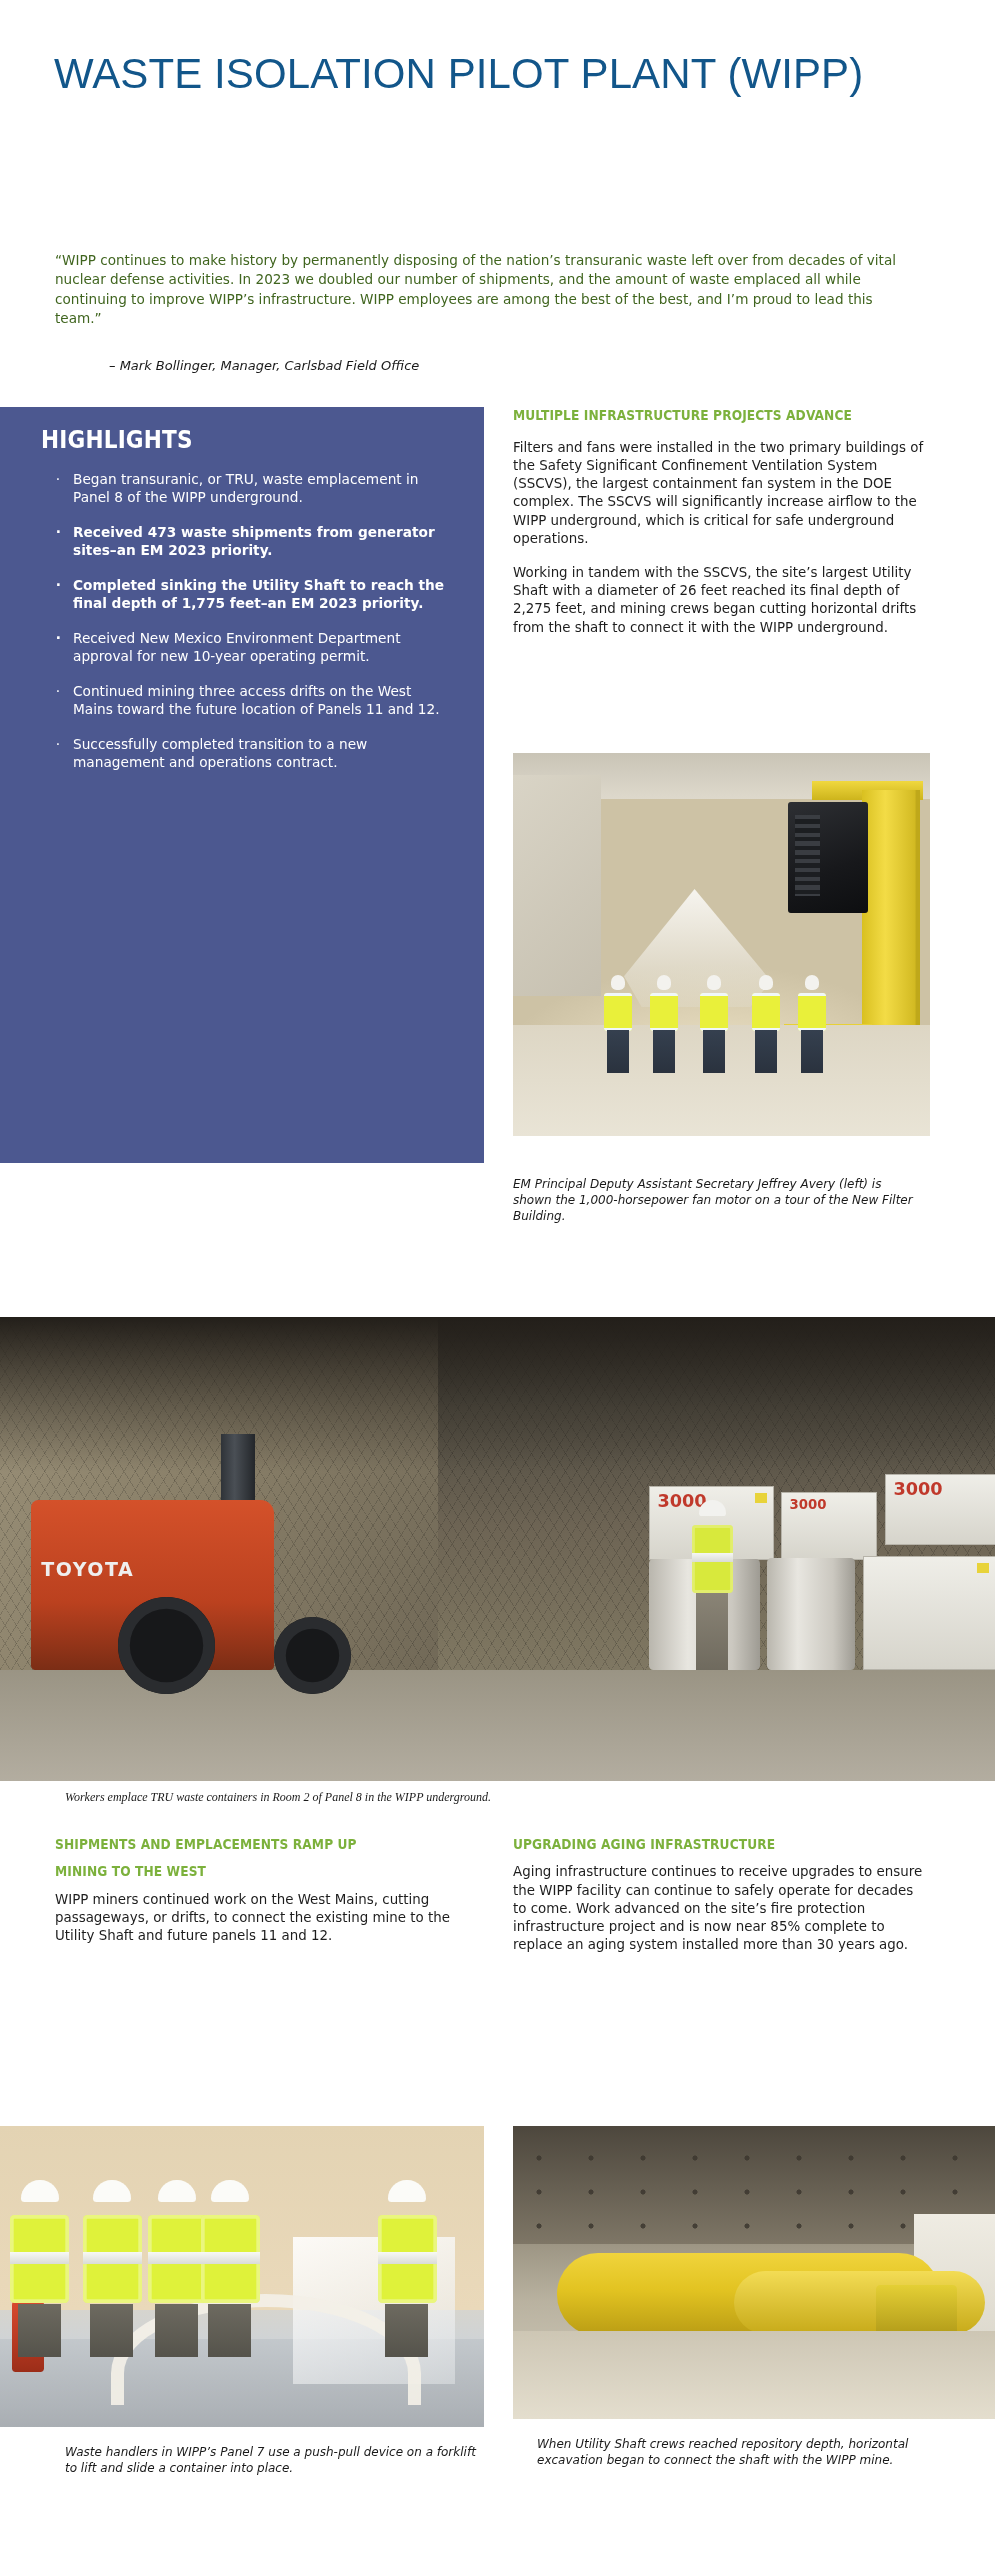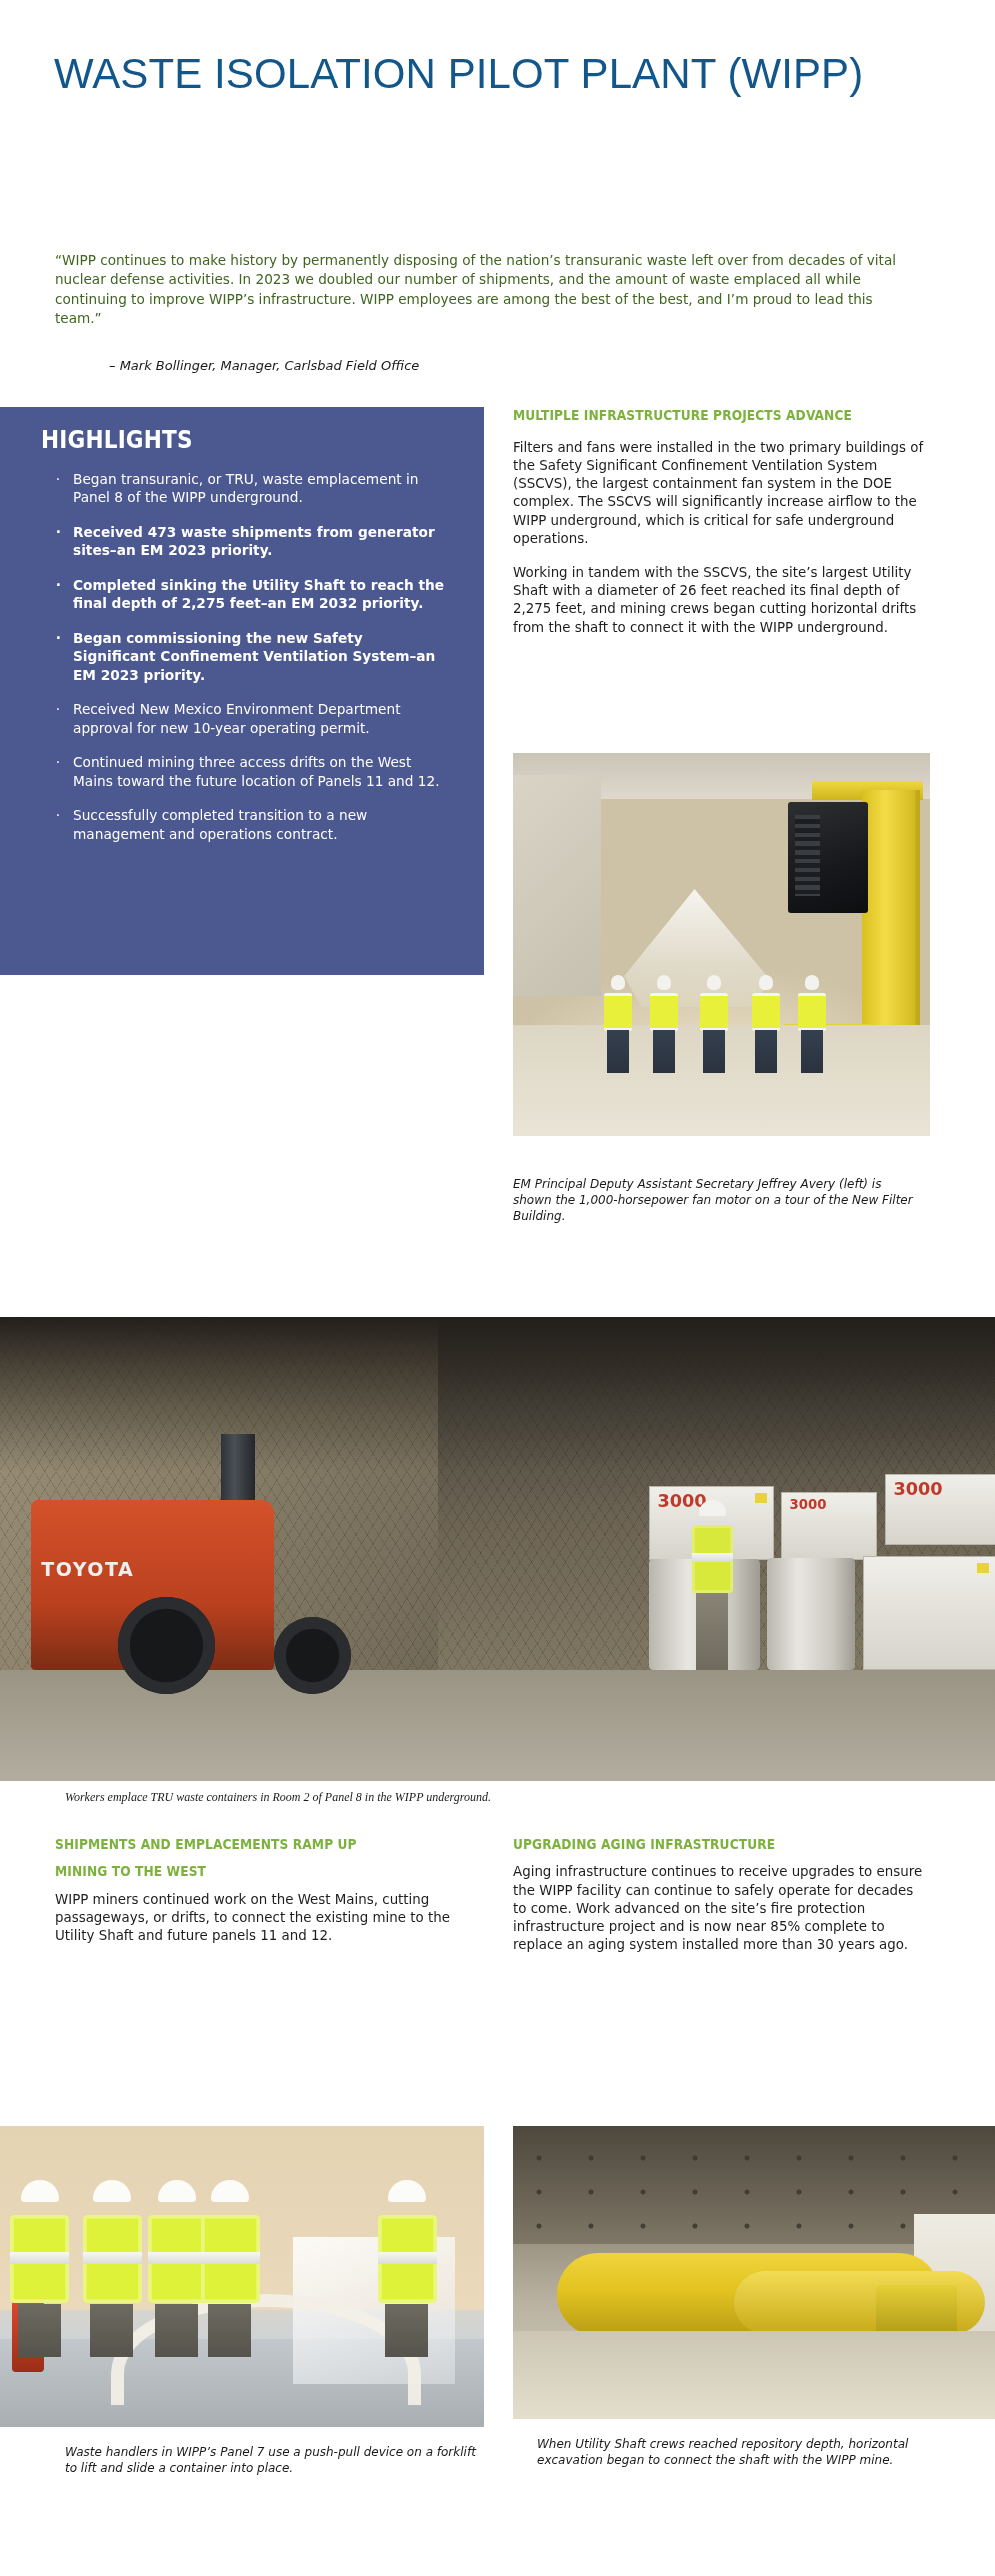--- a/index.html
+++ b/index.html
@@ -47,21 +47,21 @@
     color: #1a1a1a;
     font-family: "DejaVu Sans", sans-serif;
   }
 
   
   .highlights-box {
     position: absolute;
     left: 0;
     top: 407px;
     width: 484px;
-    height: 568px;
+    height: 756px;
     background: #4c5890;
     padding: 19px 38px 15px 41px;
   }
   .highlights-title {
     color: #ffffff;
     font-size: 24px;
     font-weight: 700;
     letter-spacing: 0.2px;
     margin-bottom: 16px;
     font-family: "DejaVu Sans Condensed", "Liberation Sans Narrow", "Liberation Sans", sans-serif;
@@ -374,22 +374,22 @@
 <h1 class="page-title">WASTE ISOLATION PILOT PLANT (WIPP)</h1>
 
 <p class="quote">“WIPP continues to make history by permanently disposing of the nation’s transuranic waste left over from decades of vital nuclear defense activities. In 2023 we doubled our number of shipments, and the amount of waste emplaced all while continuing to improve WIPP’s infrastructure. WIPP employees are among the best of the best, and I’m proud to lead this team.”</p>
 <p class="quote-attrib">– Mark Bollinger, Manager, Carlsbad Field Office</p>
 
 <section class="highlights-box">
   <div class="highlights-title">HIGHLIGHTS</div>
   <ul class="highlights-list">
     <li><span class="bullet-dot">·</span><span>Began transuranic, or TRU, waste emplacement in Panel 8 of the WIPP underground.</span></li>
     <li class="bold"><span class="bullet-dot">·</span><span>Received 473 waste shipments from generator sites–an EM 2023 priority.</span></li>
-    <li class="bold"><span class="bullet-dot">·</span><span>Completed sinking the Utility Shaft to reach the final depth of 2,275 feet–an EM 2032 priority.</span></li>
-    <li class="bold"><span class="bullet-dot">·</span><span>Began commissioning the new Safety Significant Confinement Ventilation System–an EM 2023 priority.</span></li>
+    <li class="bold"><span class="bullet-dot">·</span><span>Completed sinking the Utility Shaft to reach the final depth of 1,775 feet–an EM 2023 priority.</span></li>
+    <li class="bold"><span class="bullet-dot">·</span></li>
     <li><span class="bullet-dot">·</span><span>Received New Mexico Environment Department approval for new 10-year operating permit.</span></li>
     <li><span class="bullet-dot">·</span><span>Continued mining three access drifts on the West Mains toward the future location of Panels 11 and 12.</span></li>
     <li><span class="bullet-dot">·</span><span>Successfully completed transition to a new management and operations contract.</span></li>
   </ul>
 </section>
 
 <div class="right-col-top">
   <h2 class="sec-head">MULTIPLE INFRASTRUCTURE PROJECTS ADVANCE</h2>
   <p class="body-p">Filters and fans were installed in the two primary buildings of the Safety Significant Confinement Ventilation System (SSCVS), the largest containment fan system in the DOE complex. The SSCVS will significantly increase airflow to the WIPP underground, which is critical for safe underground operations.</p>
   <p class="body-p">Working in tandem with the SSCVS, the site’s largest Utility Shaft with a diameter of 26 feet reached its final depth of 2,275 feet, and mining crews began cutting horizontal drifts from the shaft to connect it with the WIPP underground.</p>

